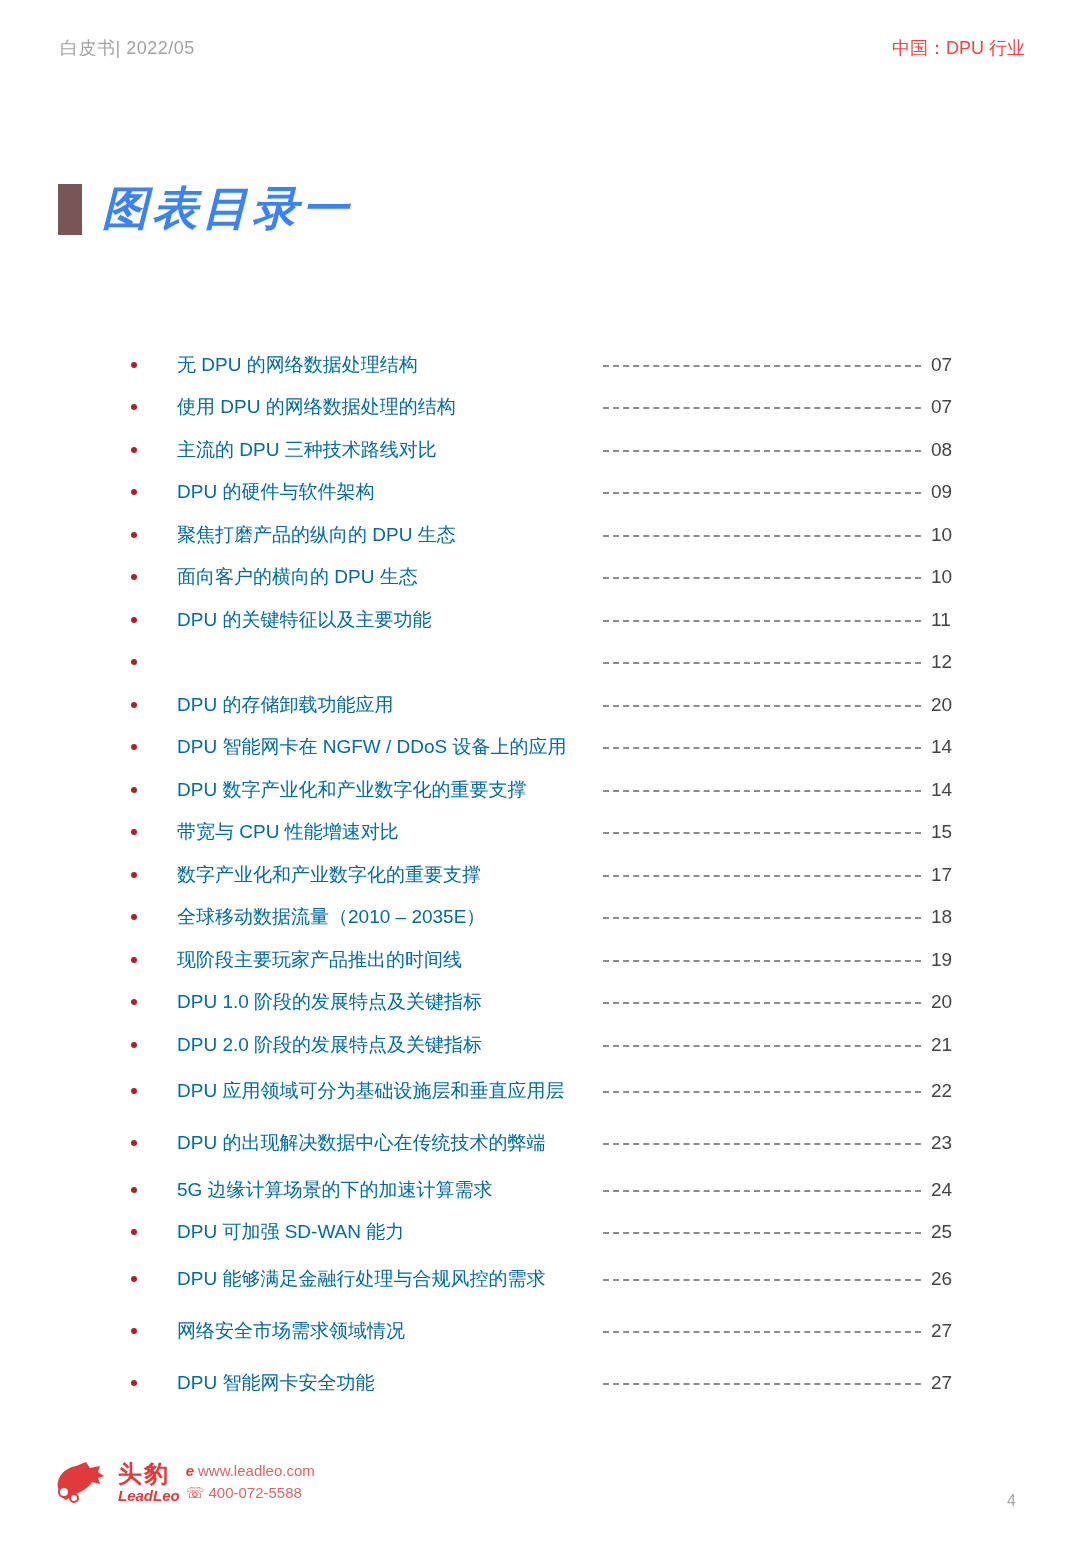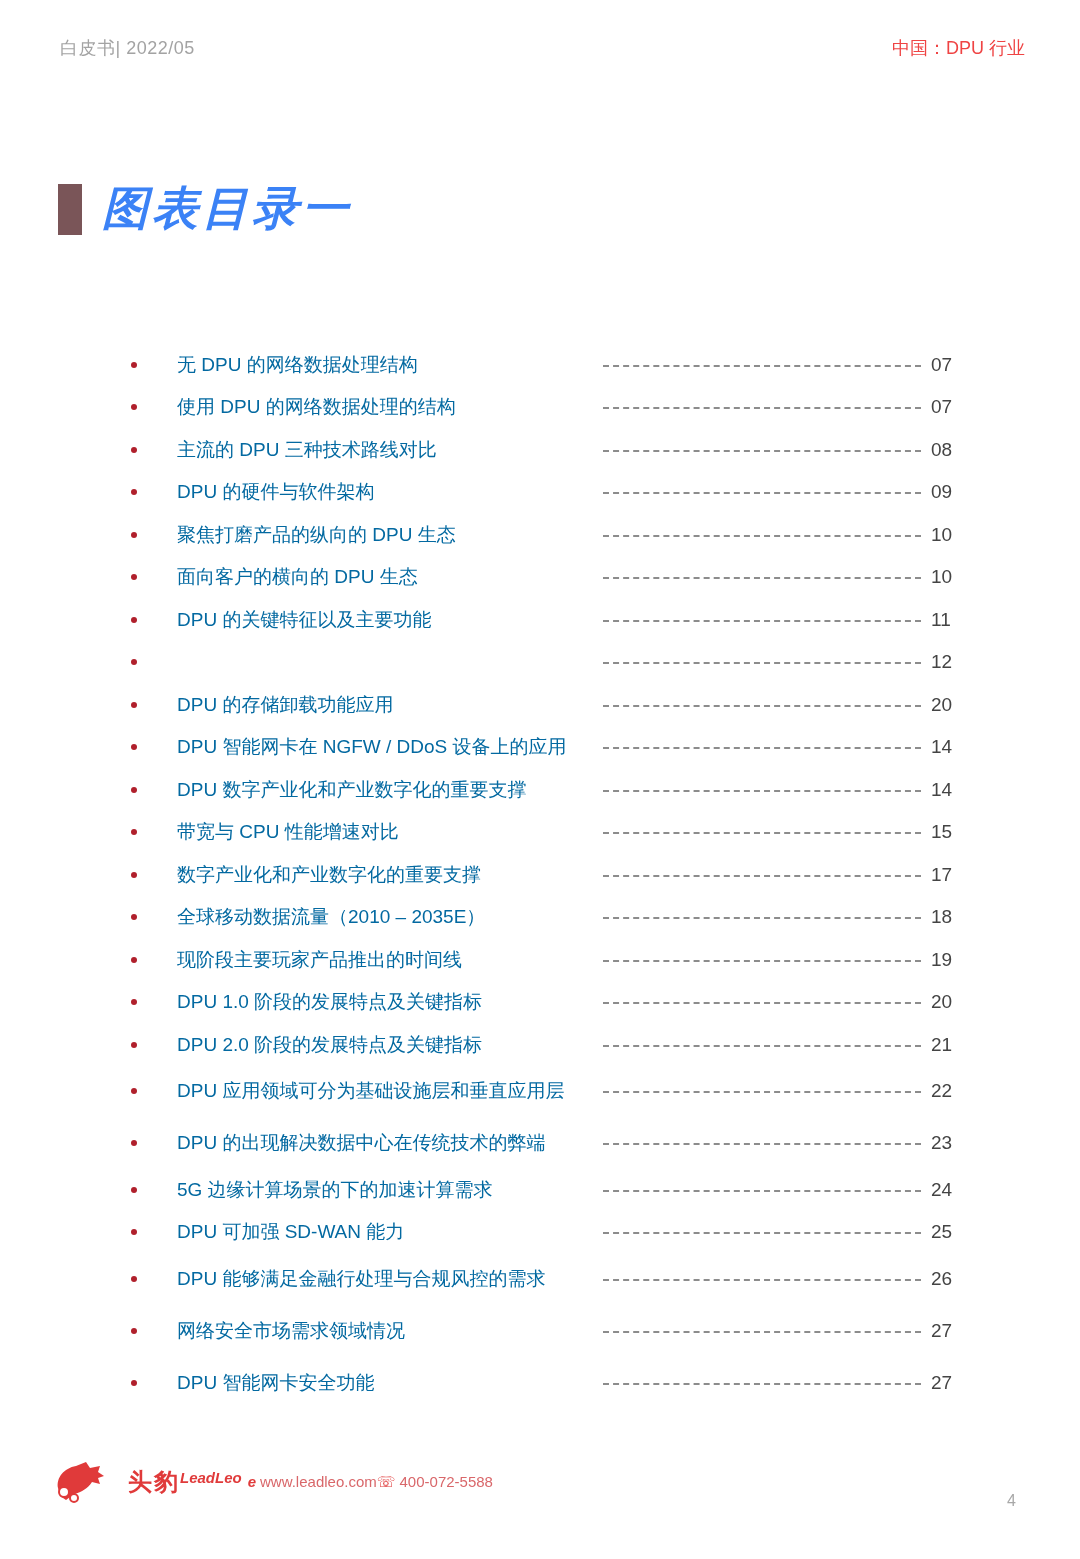--- a/index.html
+++ b/index.html
@@ -11,24 +11,24 @@
   .title-bar { width: 24px; height: 51px; background: #7a5558; margin-right: 20px; }
   .title { font-size: 46px; color: #3b82f6; font-weight: bold; letter-spacing: 4px; font-style: italic; }
   .toc { position: absolute; left: 0; top: 0; width: 1080px; }
   .row { position: absolute; left: 0; width: 1080px; height: 30px; display: flex; align-items: center; }
   .bullet { position: absolute; left: 131px; width: 6px; height: 6px; border-radius: 50%; background: #b0202c; }
   .label { position: absolute; left: 177px; font-size: 19px; color: #0369a1; white-space: nowrap; }
   .dots { position: absolute; left: 603px; width: 318px; border-top: 2px dashed #8c8c8c; top: 15px; }
   .page { position: absolute; left: 931px; font-size: 19px; color: #444444; }
   .footer-logo { position: absolute; left: 52px; top: 1458px; display: flex; align-items: center; }
   .leo { width: 56px; height: 48px; }
-  .brand { display: flex; flex-direction: row; margin-left: 20px; }
+  .brand { display: flex; flex-direction: column; margin-left: 10px; }
   .brand-cn { font-size: 24px; color: #e03a3a; font-weight: bold; line-height: 26px; letter-spacing: 2px; }
   .brand-en { font-size: 15px; color: #e03a3a; font-style: italic; font-weight: bold; }
-  .contact { margin-left: 6px; display: flex; flex-direction: row; font-size: 15px; color: #d9676a; line-height: 22px; }
+  .contact { margin-left: 6px; display: flex; flex-direction: column; font-size: 15px; color: #d9676a; line-height: 22px; }
   .contact span.ic { color: #e03a3a; font-weight: bold; font-style: italic; margin-right: 4px; }
   .page-num { position: absolute; left: 1007px; top: 1492px; font-size: 16px; color: #a8a8a8; }
 </style>
 </head>
 <body>
 
 <div class="hdr-left">白皮书| 2022/05</div>
 <div class="hdr-right">中国：DPU 行业</div>
 
 <div class="title-wrap">

